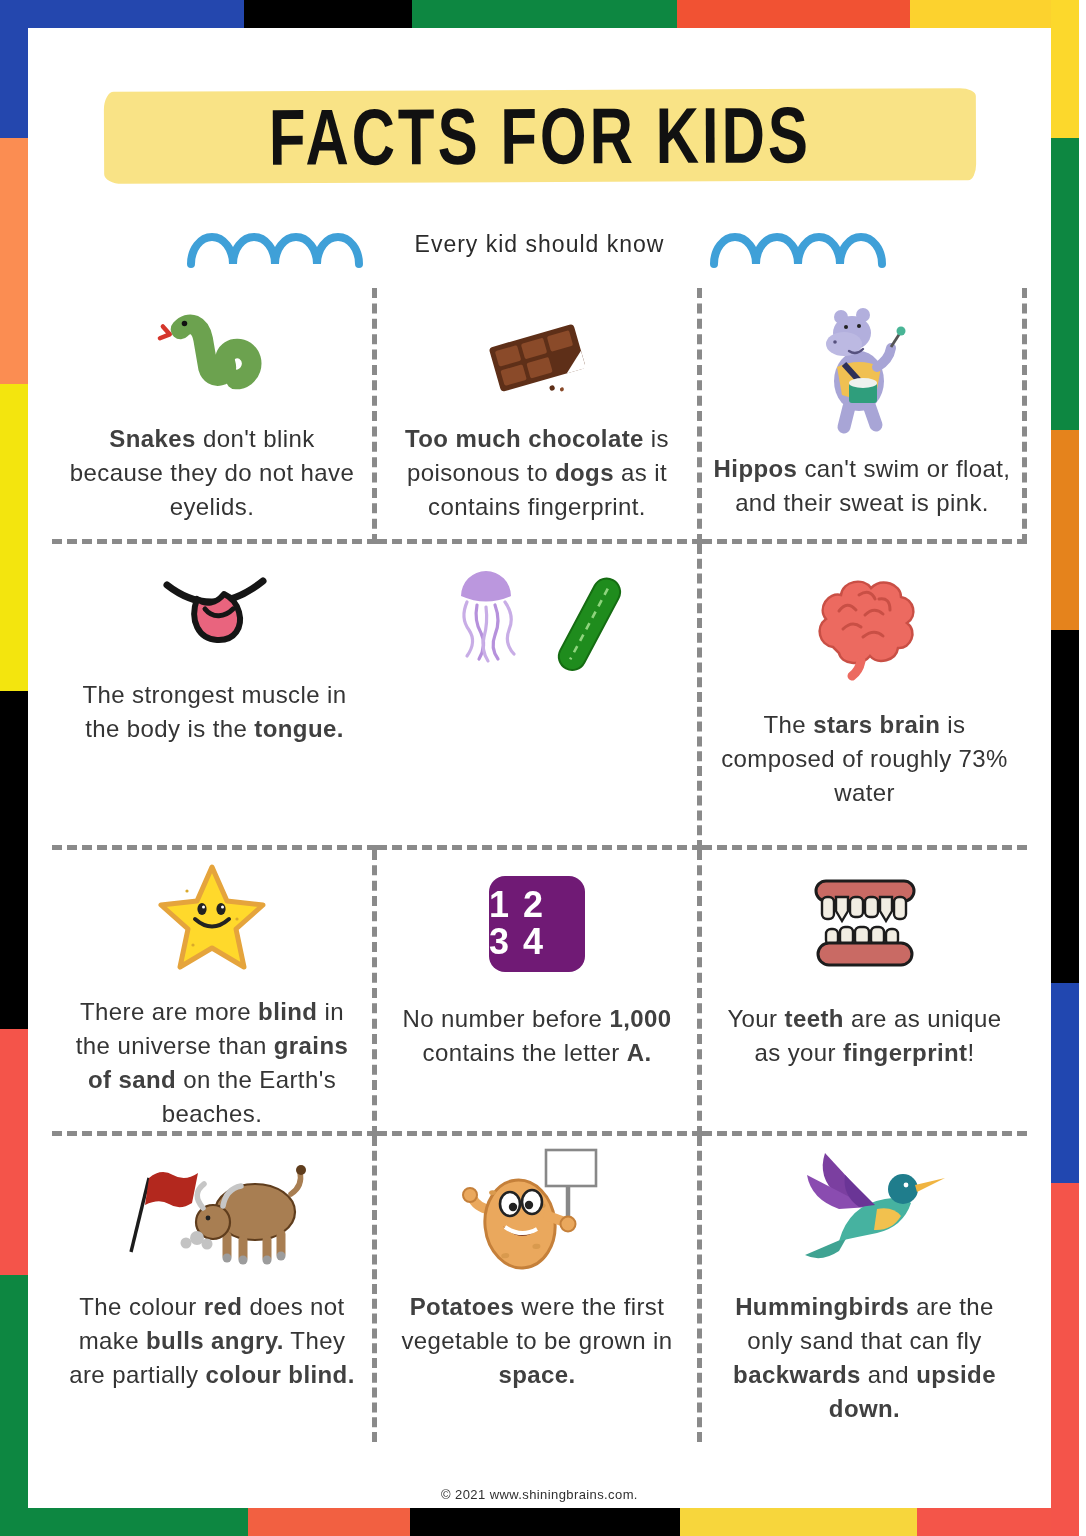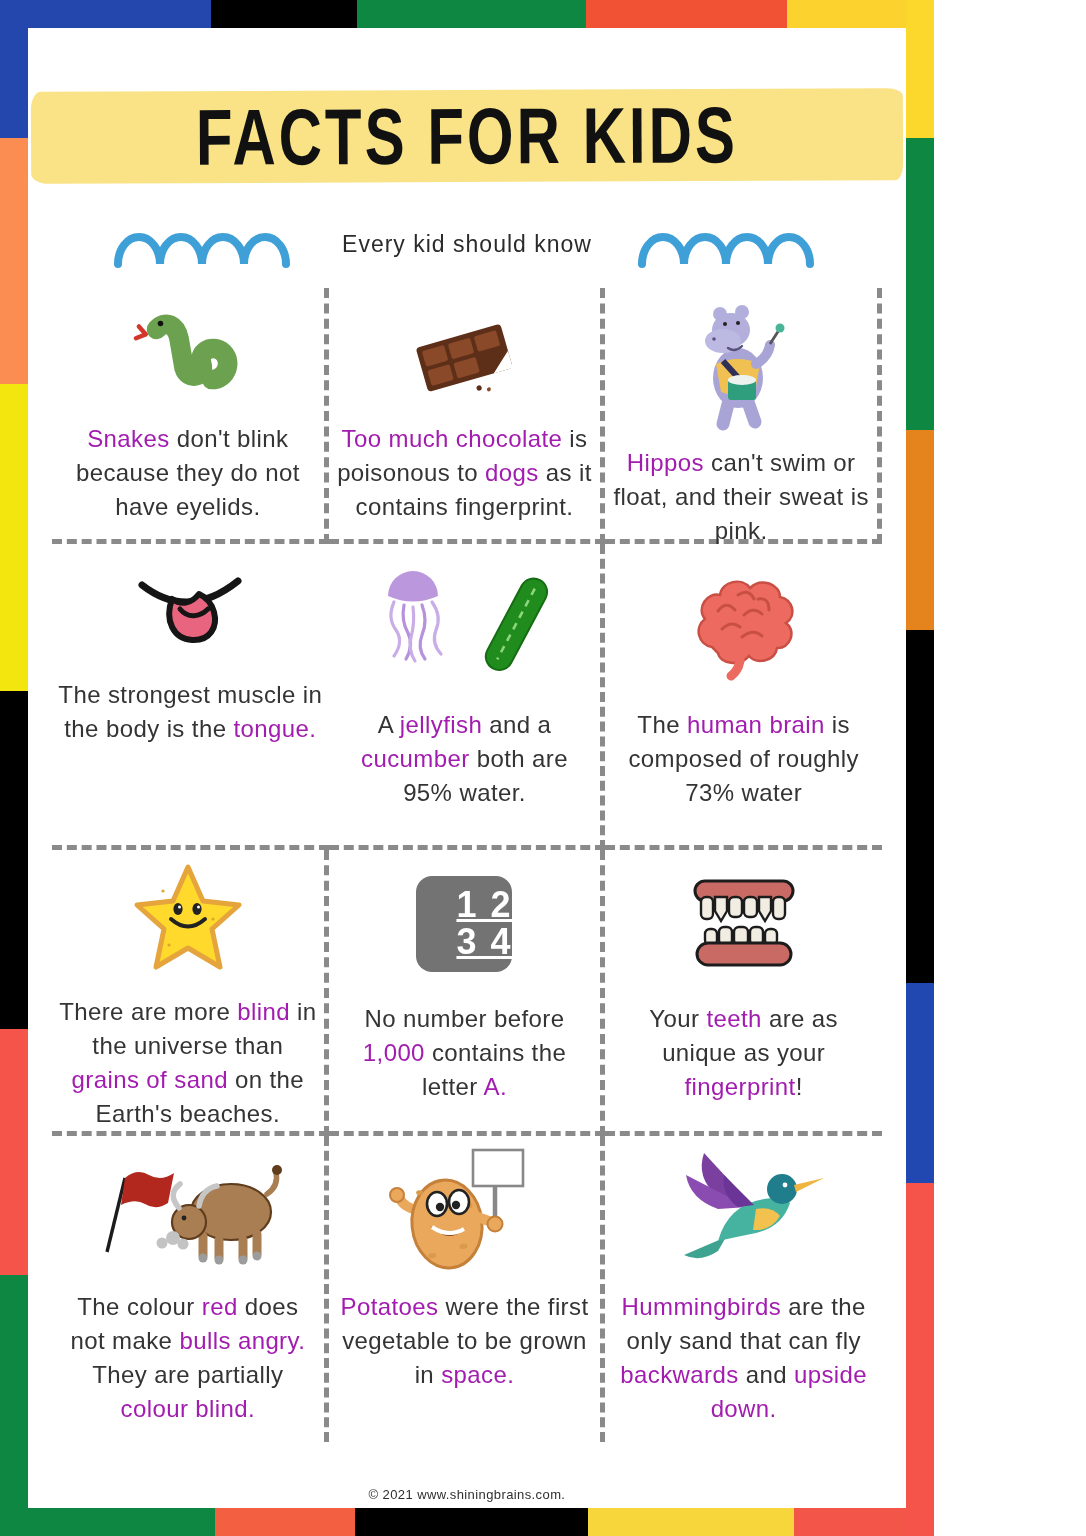--- a/index.html
+++ b/index.html
@@ -1,18 +1,18 @@
 <!DOCTYPE html>
 <html><head>
 <meta charset="utf-8">
 <style>
   html,body{margin:0;padding:0;background:#ffffff;}
   .poster{
     position:relative;
-    width:934px;height:1536px;
+    width:1079px;height:1536px;
     background:#ffffff;
     overflow:hidden;
     font-family:"Liberation Sans", sans-serif;
   }
   
   .frame{position:absolute;display:flex;}
   .frame.top{top:0;left:0;right:0;height:28px;flex-direction:row;}
   .frame.bottom{bottom:0;left:0;right:0;height:28px;flex-direction:row;}
   .frame.left{top:0;bottom:0;left:0;width:28px;flex-direction:column;}
   .frame.right{top:0;bottom:0;right:0;width:28px;flex-direction:column;}
@@ -63,27 +63,27 @@
   .r2 .icon-box{height:152px;}
   .r3 .icon-box{height:140px;}
   .r4 .icon-box{height:142px;}
   .fact-text{
     margin:8px 6px 0;
     max-width:302px;
     text-align:center;
     font-size:24px;line-height:1.42;letter-spacing:0.4px;
     color:#343434;
   }
-  .fact-text b{font-weight:400;color:#a21caf;}
+  .fact-text b{font-weight:700;color:#404040;}
   
   .numbers-tile{
     width:96px;height:96px;border-radius:16px;
-    background:#737373;
-    display:flex;flex-direction:column;align-items:flex-end;justify-content:center;
-    color:#ffffff;font-weight:700;font-size:36px;line-height:1.02;letter-spacing:2px;text-decoration:underline;
+    background:#701a75;
+    display:flex;flex-direction:column;align-items:flex-start;justify-content:center;
+    color:#ffffff;font-weight:700;font-size:36px;line-height:1.02;letter-spacing:2px;
   }
   .footer{
     margin-top:auto;
     padding-bottom:6px;
     text-align:center;
     font-size:13px;color:#2f2f2f;letter-spacing:0.4px;
   }
 </style>
 </head>
 <body>
@@ -213,32 +213,31 @@
             <path d="M38 45 q-3 16 4 28 q6 12 -2 26" stroke="#b691dc" stroke-width="3.2" fill="none" stroke-linecap="round"></path>
             <path d="M47 47 q2 16 -2 30 q-3 13 4 24" stroke="#c8ade6" stroke-width="3.2" fill="none" stroke-linecap="round"></path>
             <path d="M56 45 q6 16 0 30 q-5 13 3 24" stroke="#b691dc" stroke-width="3.2" fill="none" stroke-linecap="round"></path>
             <path d="M66 42 q10 14 4 28 q-5 13 5 24" stroke="#c8ade6" stroke-width="3.2" fill="none" stroke-linecap="round"></path>
             <g transform="rotate(28 150 64)">
               <rect x="137" y="14" width="27" height="100" rx="13.5" fill="#1f8c1d" stroke="#156c12" stroke-width="2"></rect>
               <path d="M150 24 v80" stroke="#8fd47e" stroke-width="2.6" stroke-dasharray="7 6"></path>
             </g>
           </svg>
         </div>
-        <p class="fact-text"><span>A </span><b>jellyfish</b><span> and a </span><b>cucumber</b><span> both are 95% water.</span></p>
       </div>
 
       <div class="cell r2 c3">
         <div class="icon-box">
           <svg width="132" height="118" viewBox="0 0 132 118">
             <path d="M34 82 C20 80 16 62 27 54 C18 43 29 27 42 30 C44 16 64 12 72 23 C83 12 102 19 102 32 C115 34 119 51 108 58 C119 66 112 84 99 83 C97 96 79 100 71 91 C62 102 42 99 40 88 Z" fill="#ec6a60" stroke="#c94f45" stroke-width="2.5"></path>
             <path d="M40 46 q8 -11 17 -1 M60 30 q11 -7 16 4 M80 34 q11 -2 11 11 M44 64 q9 -9 18 -2 M66 50 q9 -9 18 -1 M64 72 q11 -9 20 -1" stroke="#c94f45" stroke-width="3" fill="none" stroke-linecap="round"></path>
             <path d="M62 96 q-2 10 -9 15" stroke="#ec6a60" stroke-width="9" fill="none" stroke-linecap="round"></path>
           </svg>
         </div>
-        <p class="fact-text"><span>The </span><b>human brain</b><span> is composed of roughly 73% water</span></p>
+        <p class="fact-text"><span>The </span><b>stars brain</b><span> is composed of roughly 73% water</span></p>
       </div>
 
       <div class="cell r3 c1">
         <div class="icon-box">
           <svg width="126" height="122" viewBox="0 0 126 122">
             <path d="M63 8 L78 42 L114 46 L87 70 L95 108 L63 89 L31 108 L39 70 L12 46 L48 42 Z" fill="#ffd92b" stroke="#e5a43c" stroke-width="5" stroke-linejoin="round"></path>
             <ellipse cx="53" cy="50" rx="4.6" ry="6" fill="#222"></ellipse>
             <ellipse cx="72" cy="50" rx="4.6" ry="6" fill="#222"></ellipse>
             <circle cx="54.5" cy="48" r="1.5" fill="#fff"></circle>
             <circle cx="73.5" cy="48" r="1.5" fill="#fff"></circle>

